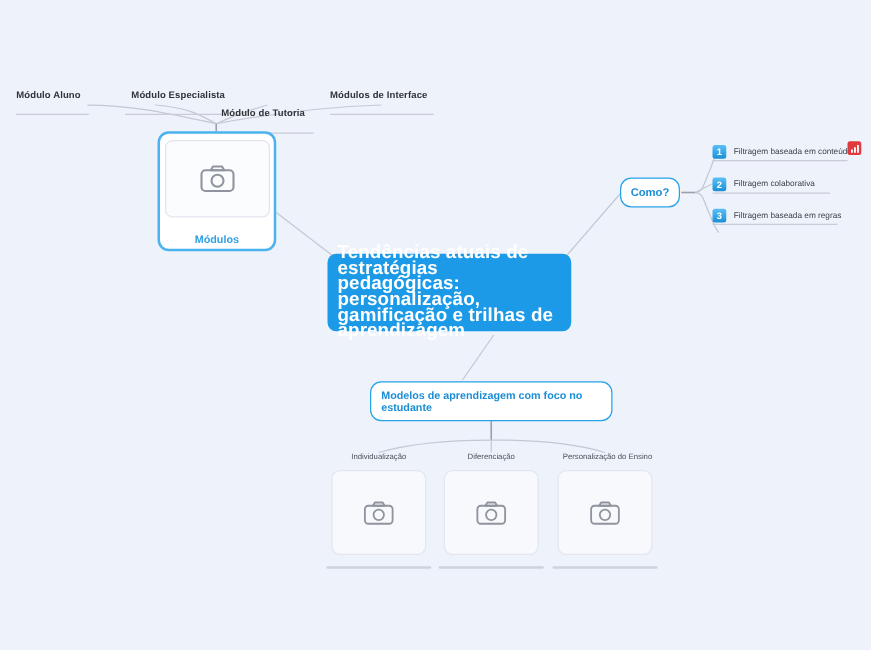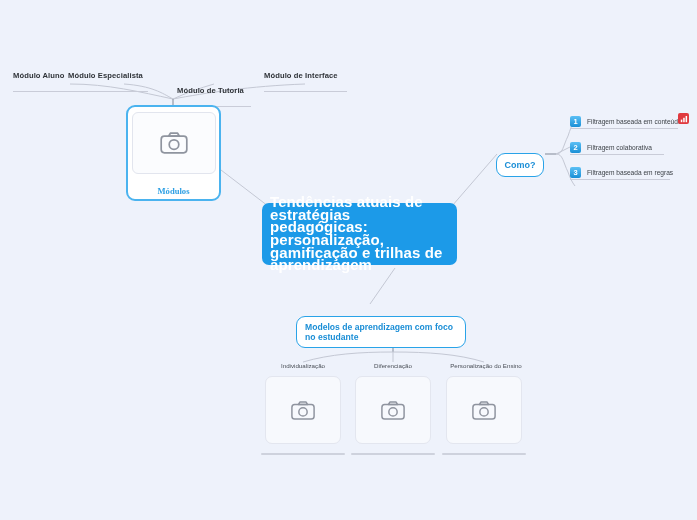--- a/index.html
+++ b/index.html
@@ -55,40 +55,39 @@
 
   
   .pill {
     position: absolute;
     background: #ffffff;
     border: 1.6px solid #29a3e8;
     border-radius: 9px;
     box-sizing: border-box;
     display: flex;
     align-items: center;
-    margin-top: 11px;
   }
   .pill .ptext {
     color: #1b8ed6;
     font-weight: bold;
   }
   #node-como {
     left: 496px;
     top: 142px;
     width: 48px;
     height: 24px;
     justify-content: center;
   }
   #node-como .ptext {
     font-size: 9px;
   }
   #node-modelos {
     left: 296px;
     top: 305px;
-    width: 170px;
+    width: 194px;
     height: 32px;
     padding: 0 8px;
     align-items: center;
   }
   #node-modelos .ptext {
     font-size: 8.6px;
     line-height: 10.4px;
     text-align: left;
   }
 
@@ -117,21 +116,20 @@
     display: flex;
     align-items: center;
     justify-content: center;
     box-sizing: border-box;
   }
   #node-modulos .caption {
     margin-top: 12px;
     color: #2ea0e4;
     font-size: 8.6px;
     font-weight: bold;
-    font-family: Liberation Serif, serif;
   }
 
   
   .mod-label {
     position: absolute;
     font-size: 7.6px;
     font-weight: bold;
     color: #2f3338;
     white-space: nowrap;
     padding-bottom: 11px;
@@ -242,23 +240,23 @@
       <path d="M 395 268 L 370 304"></path>
 
       <path d="M 393 337 L 393 352" stroke="#9aa0ae" stroke-width="1.3"></path>
       <path d="M 393 352 C 360 352 330 354 303 362"></path>
       <path d="M 393 352 L 393 362"></path>
       <path d="M 393 352 C 428 352 458 354 484 362"></path>
     </g>
   </svg>
 
   <div class="mod-label" style="left:13px;  top:71px;  width:58px;">Módulo Aluno</div>
-  <div class="mod-label" style="left:68px;  top:71px;  width:80px;">Módulo Especialista</div>
+  <div class="mod-label" style="left:100px;  top:71px;  width:80px;text-align:right;">Módulo Especialista</div>
   <div class="mod-label" style="left:177px; top:86px;  width:74px;">Módulo de Tutoria</div>
-  <div class="mod-label" style="left:264px; top:71px;  width:83px;">Módulo de Interface</div>
+  <div class="mod-label" style="left:264px; top:71px;  width:83px;">Módulos de Interface</div>
 
   <div id="node-modulos">
     <div class="thumb">
       <svg class="cam" width="30" height="26" viewBox="0 0 30 26">
         <rect x="2.2" y="6.2" width="25.6" height="16.6" rx="3.2" fill="none" stroke="#8f949f" stroke-width="1.7"></rect>
         <path d="M 9.6 6.2 L 11.4 3.2 L 18.6 3.2 L 20.4 6.2 Z" fill="none" stroke="#8f949f" stroke-width="1.7" stroke-linejoin="round"></path>
         <circle cx="15" cy="14.6" r="4.8" fill="none" stroke="#8f949f" stroke-width="1.7"></circle>
       </svg>
     </div>
     <div class="caption">Módulos</div>

